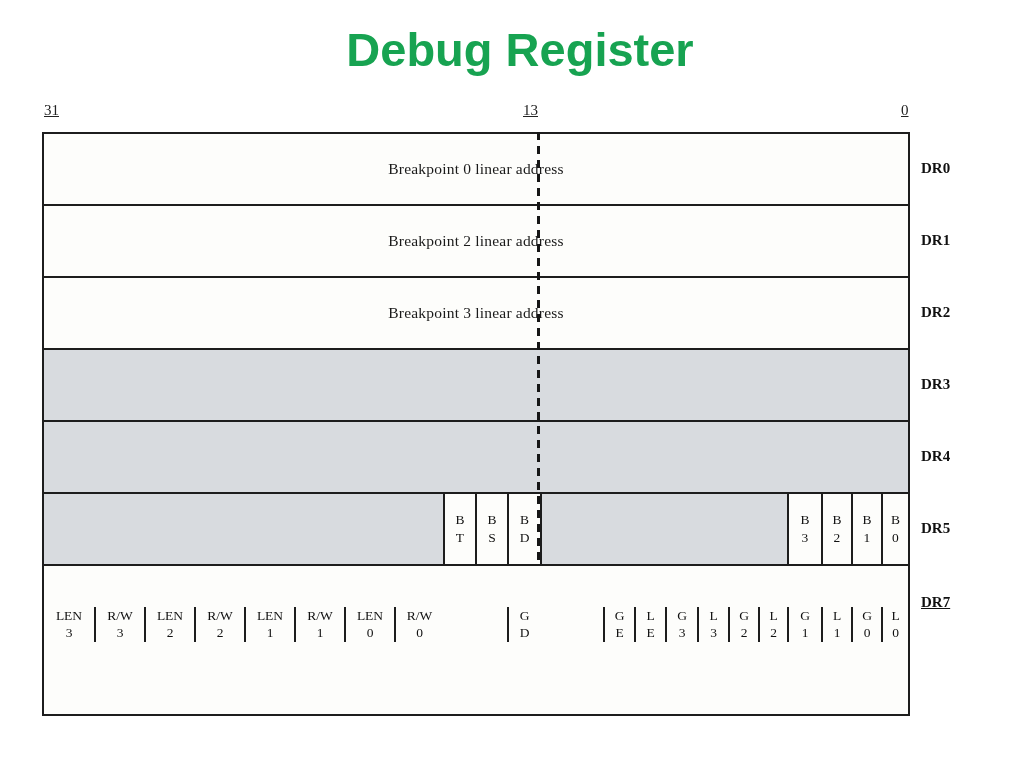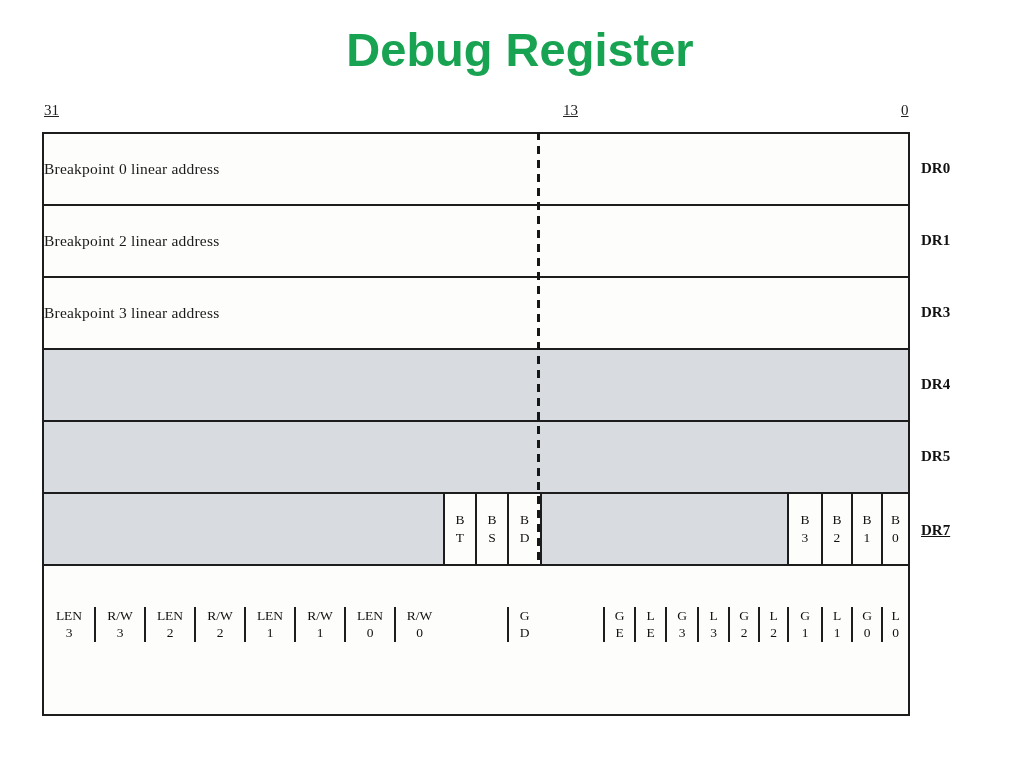--- a/index.html
+++ b/index.html
@@ -9,35 +9,35 @@
   .title {
     position:absolute; top:22px; left:0; width:100%; margin:0;
     text-align:center;
     font-family:"Liberation Sans", sans-serif;
     font-weight:bold; font-size:47px;
     color:var(--color-title,#17a351);
   }
 
   .ruler-label { position:absolute; top:102px; font-size:15px; color:#222222;text-decoration:underline; }
   .ruler-31 { left:44px; }
-  .ruler-13 { left:523px;margin-left:40px; }
+  .ruler-13 { left:523px; }
   .ruler-0  { left:901px; }
 
   .grid {
     position:absolute; left:42px; top:132px; width:868px; height:584px;
     border:2px solid var(--color-line,#1d1d1d);
     box-sizing:border-box; background:#fdfdfb;
   }
   .row {
     position:relative; height:72px; box-sizing:border-box;
     border-bottom:2px solid var(--color-line,#1d1d1d);
     display:flex; align-items:stretch;
   }
   .row:last-child { border-bottom:none; height:76px;align-items:flex-end; }
-  .text-row { align-items:center; justify-content:flex-start; }
+  .text-row { align-items:center; justify-content:center; }
   .bp-text { font-size:15.5px; color:#1a1a1a; letter-spacing:0.2px; }
   .reserved-row { background:var(--color-reserved,#d8dbdf); }
 
   .cell {
     box-sizing:border-box; border-left:2px solid var(--color-line,#1d1d1d);
     display:flex; align-items:center; justify-content:center;
     text-align:center; font-size:13.5px; line-height:1.3;
     white-space:pre-line; color:#111111; background:#fdfdfb;
   }
   .cell:first-child { border-left:none; }
@@ -149,19 +149,20 @@
 0</div>
     </div>
 
   </div>
 
   <div class="dash13"></div>
 
   <div class="reg-col">
     <div class="reg-label">DR0</div>
     <div class="reg-label">DR1</div>
+    <div class="reg-label">DR2</div>
     <div class="reg-label">DR3</div>
     <div class="reg-label">DR4</div>
     <div class="reg-label">DR5</div>
     <div class="reg-label">DR7</div>
   </div>
 
 </div>
 
 </body></html>

